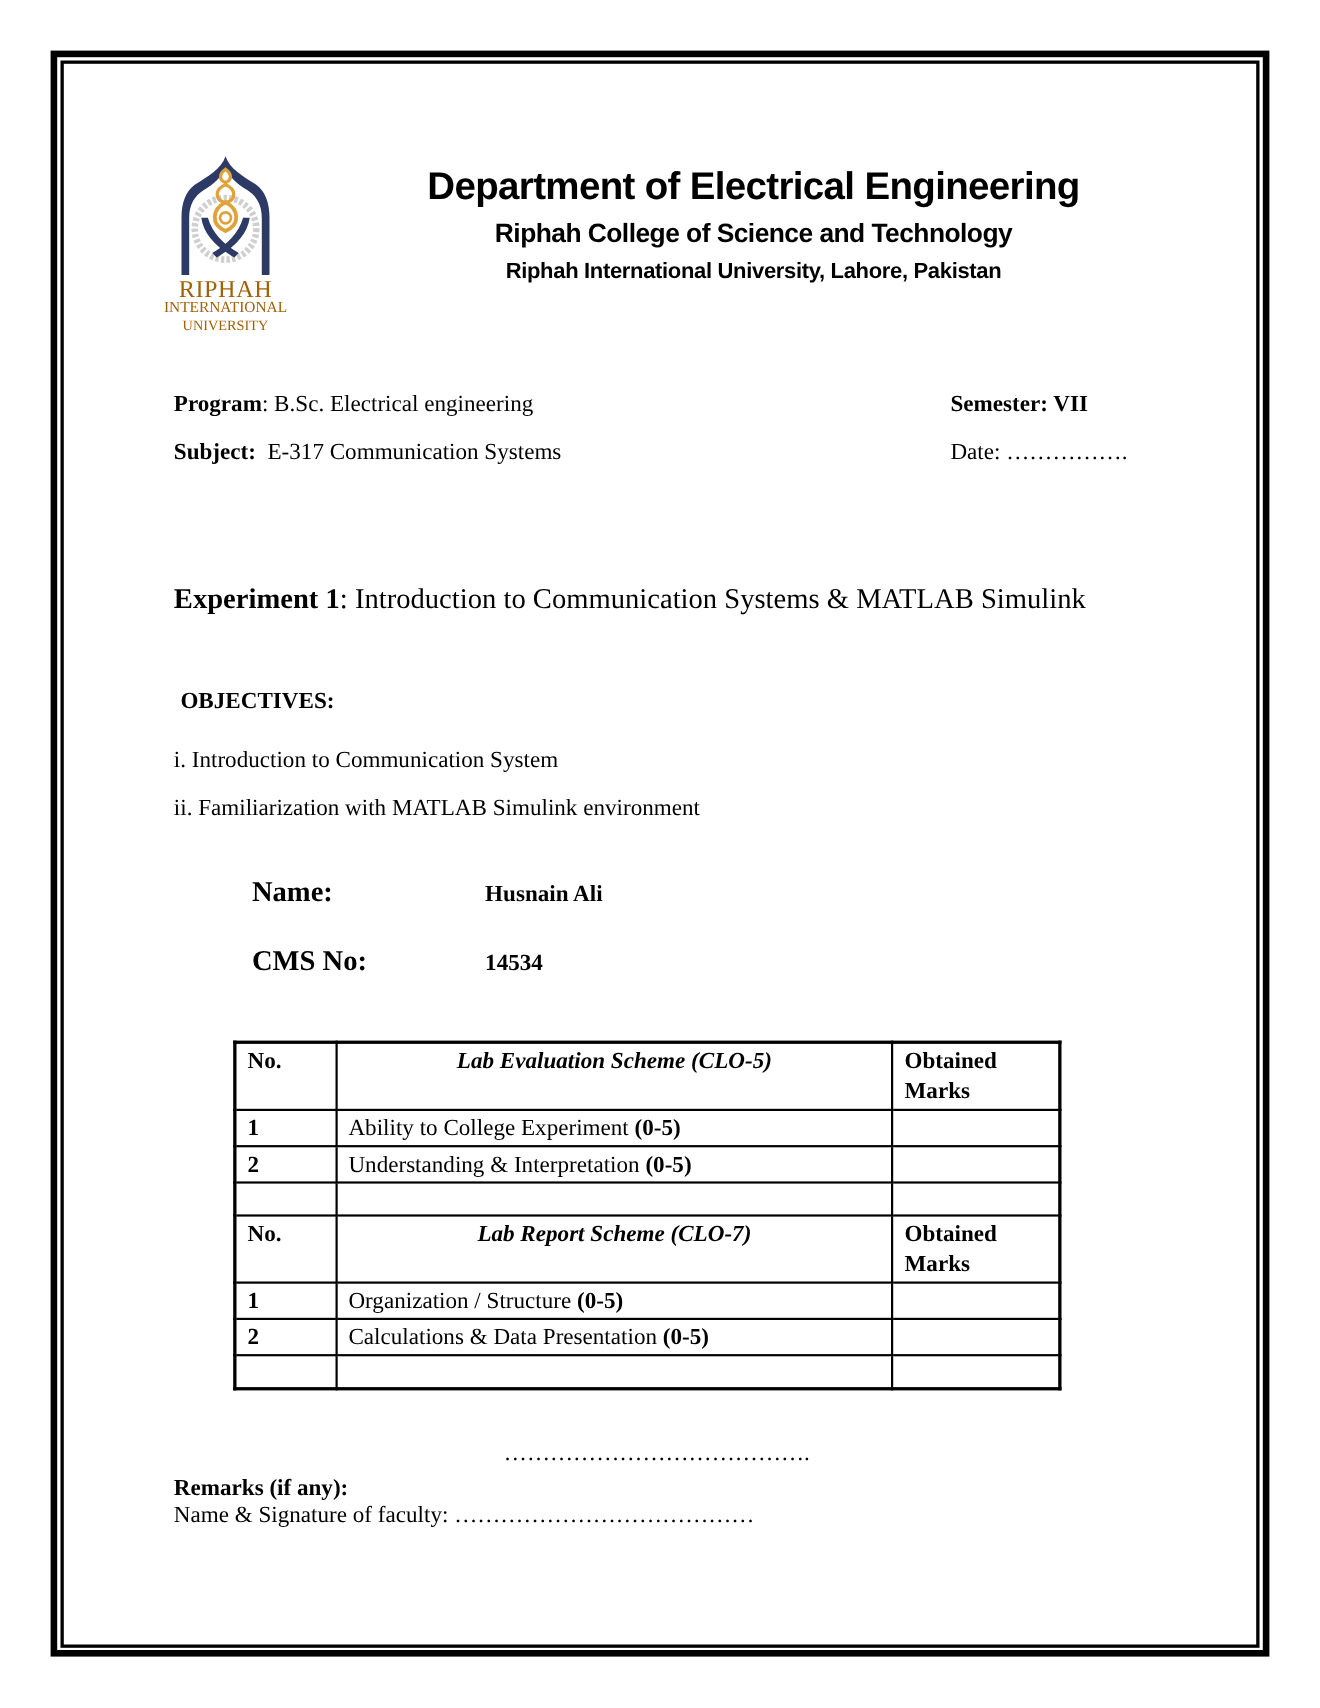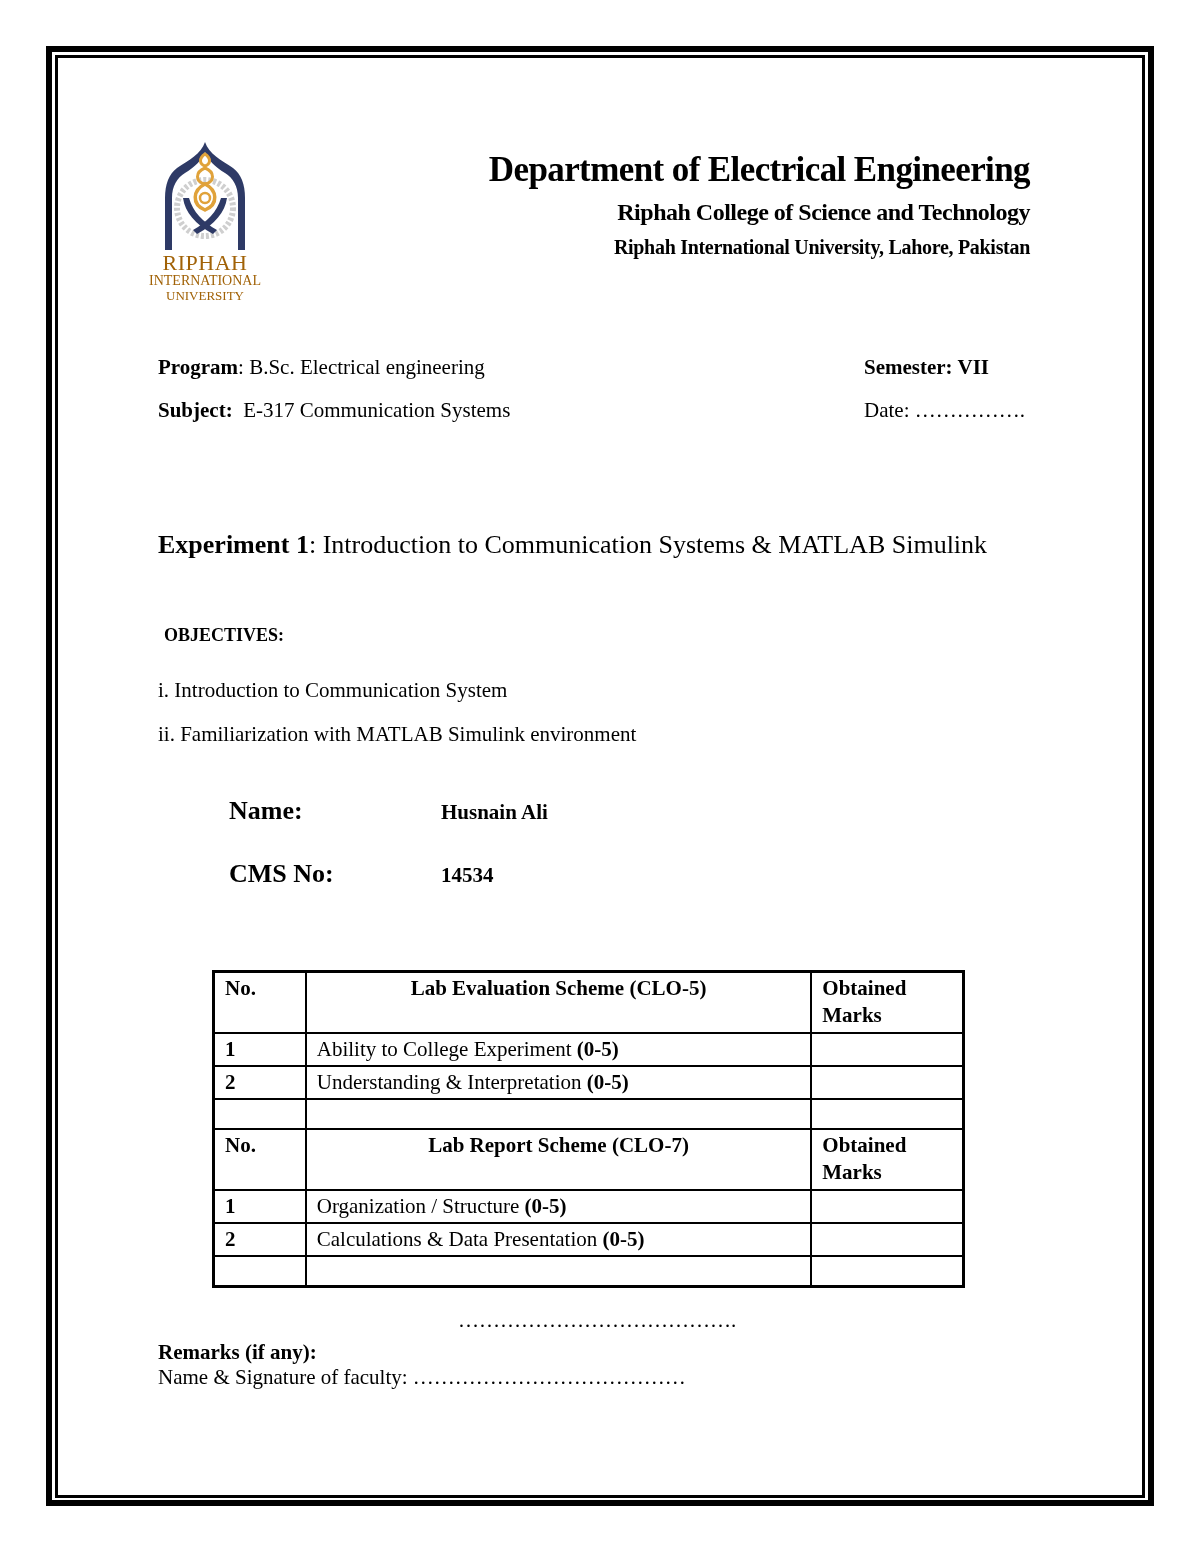--- a/index.html
+++ b/index.html
@@ -8,51 +8,51 @@
   .border-outer { position: absolute; left: 46px; top: 46px; width: 1096px; height: 1448px; border: 6px solid #000; }
   .border-inner { position: absolute; left: 55px; top: 55px; width: 1084px; height: 1437px; border: 3px solid #000; }
 
   .logo { position: absolute; left: 135px; top: 138px; width: 140px; height: 170px; }
   .logo svg { position: absolute; left: 20px; top: 0; }
   .logo .logo-text { position: absolute; left: 0; width: 140px; text-align: center; color: #a16207; font-family: "Liberation Serif", serif; line-height: 1; }
   .logo .t1 { top: 114px; font-size: 22px; letter-spacing: 0.5px; }
   .logo .t2 { top: 136px; font-size: 14px; }
   .logo .t3 { top: 151px; font-size: 13px; }
 
-  .hdr { position: absolute; left: 340px; width: 690px; text-align: right; font-family: Liberation Serif, serif; font-weight: bold; white-space: nowrap; }
+  .hdr { position: absolute; left: 340px; width: 690px; text-align: center; font-family: Liberation Sans, sans-serif; font-weight: bold; white-space: nowrap; }
   .hdr1 { top: 150px; font-size: 35px; letter-spacing: -0.6px; }
   .hdr2 { top: 199px; font-size: 24px; letter-spacing: -0.5px; }
   .hdr3 { top: 236px; font-size: 20px; letter-spacing: -0.3px; }
 
   .line { position: absolute; font-family: "Liberation Serif", serif; font-size: 21px; white-space: nowrap; margin-left: 17px; }
   .b { font-weight: bold; }
 
   .program { left: 141px; top: 355px; }
   .subject { left: 141px; top: 398px; }
   .semester { left: 847px; top: 355px; }
   .date { left: 847px; top: 398px; }
 
   .experiment { left: 141px; top: 530px; font-size: 26px; }
-  .objectives { left: 147px; top: 625px; font-size: 18px; text-align: center; }
+  .objectives { left: 147px; top: 625px; font-size: 21px; text-align: center; }
   .obj1 { left: 141px; top: 678px; font-size: 21px; }
   .obj2 { left: 141px; top: 722px; font-size: 21px; }
 
   .name-label { left: 212px; top: 796px; font-size: 26px; }
   .name-value { left: 424px; top: 800px; font-size: 21px; }
   .cms-label { left: 212px; top: 859px; font-size: 26px; }
   .cms-value { left: 424px; top: 863px; font-size: 21px; }
 
-  table.eval { position: absolute; left: 212px; top: 946px; width: 753px; border-collapse: collapse; border: 3px solid #000; font-family: "Liberation Serif", serif; font-size: 21px; margin-top: 24px; }
+  table.eval { position: absolute; left: 212px; top: 946px; width: 753px; border-collapse: collapse; border: 3px solid #000; font-family: "Liberation Serif", serif; font-size: 21px; }
   table.eval td { border: 2px solid #000; padding: 2px 10px; vertical-align: top; line-height: 27px; }
   table.eval td.c1 { width: 70px; }
   table.eval td.c2 { width: 486px; }
   table.eval td.c3 { width: 130px; }
   table.eval tr.head td { height: 55px; }
   table.eval tr.row td { height: 24px; }
-  table.eval td.center { text-align: center; }
+  table.eval td.center { text-align: center; font-style: italic; }
 
   .remarks-label { left: 141px; top: 1340px; font-size: 21px; }
   .remarks-dots { left: 441px; top: 1308px; font-size: 21px; }
   .faculty { left: 141px; top: 1365px; font-size: 21px; }
 </style>
 </head>
 <body>
 
 <div class="border-outer"></div>
 <div class="border-inner"></div>

